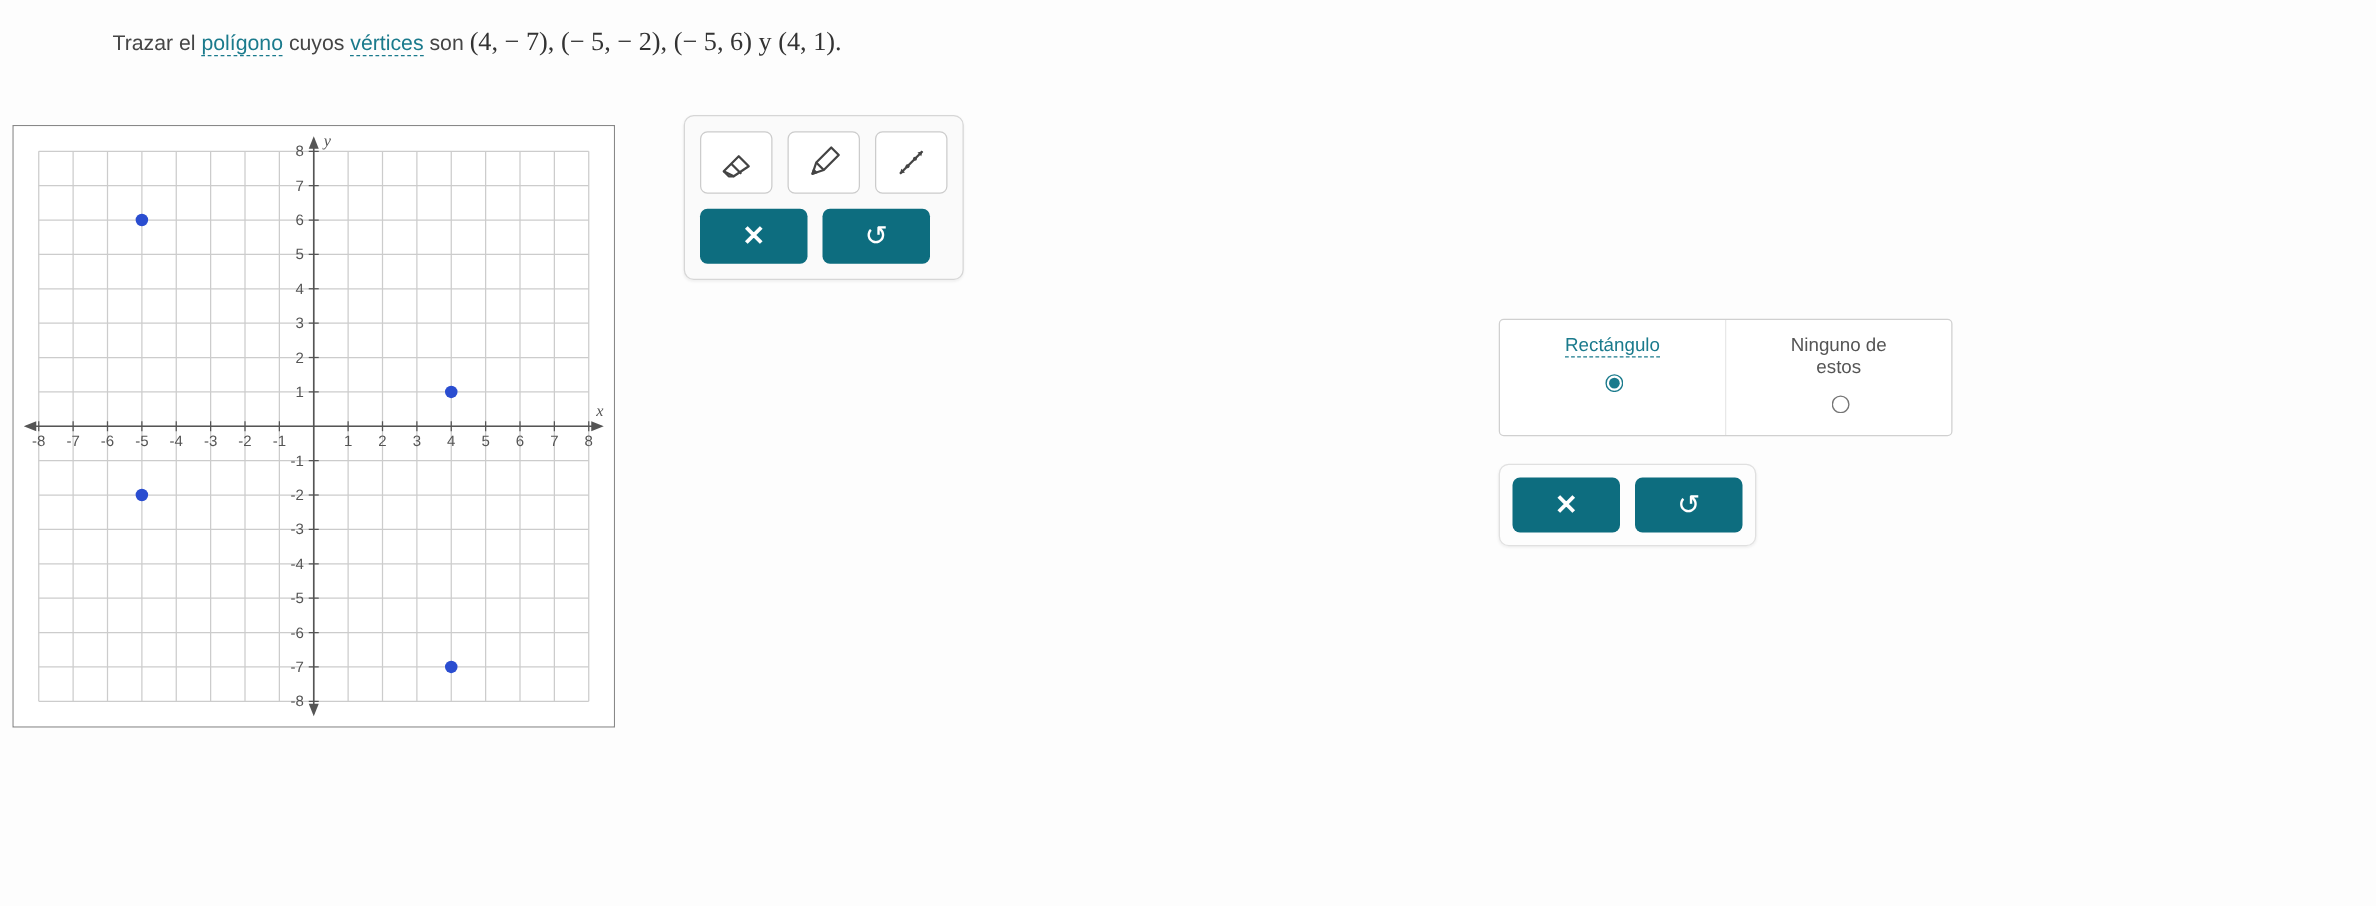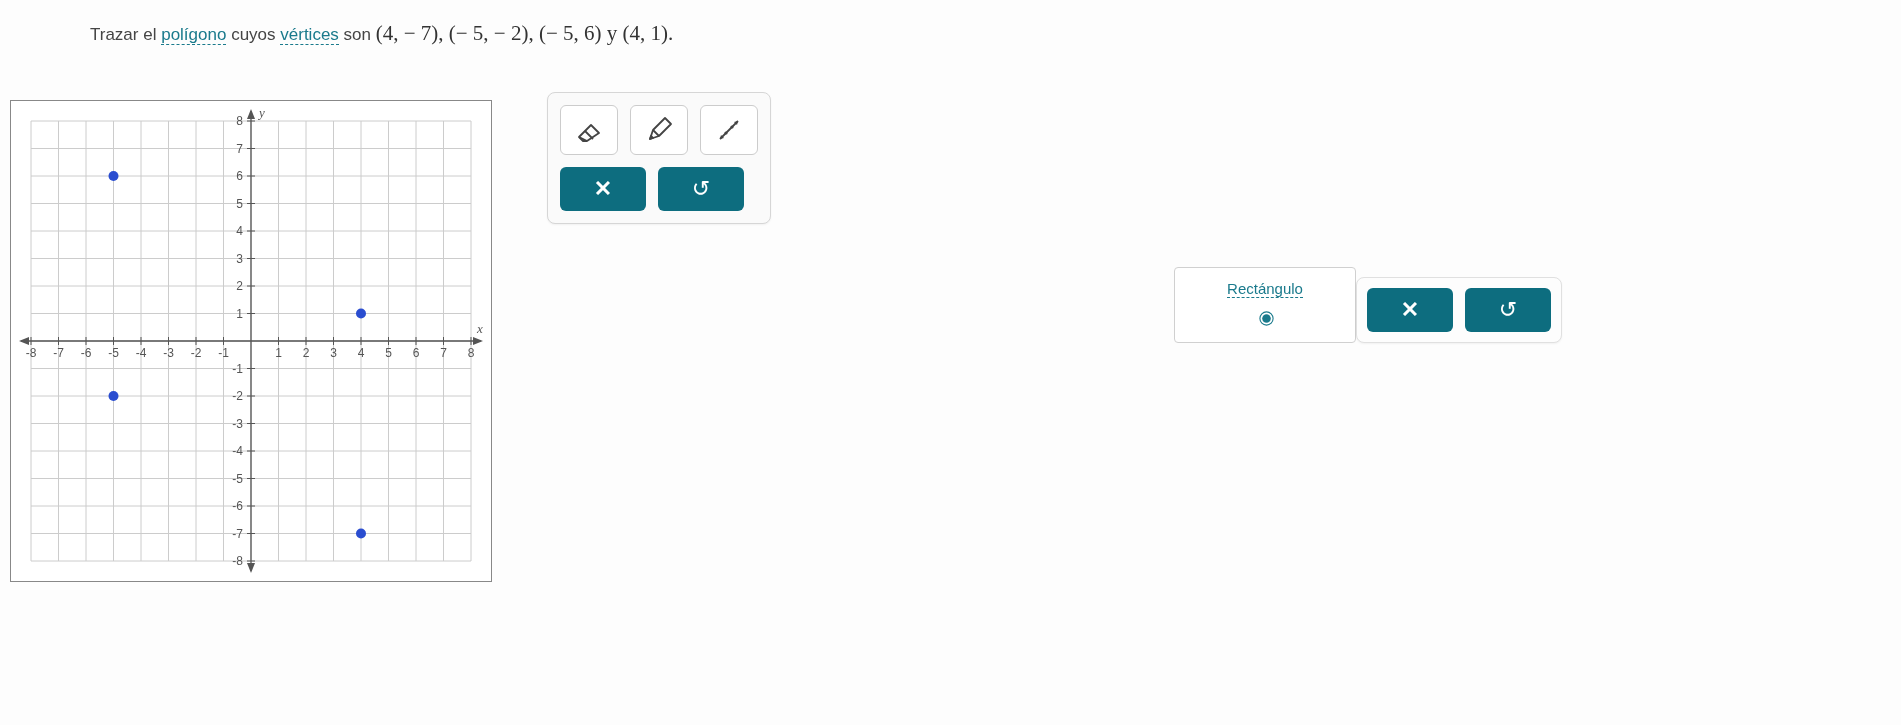--- a/index.html
+++ b/index.html
@@ -84,22 +84,22 @@
   }
   .undo-glyph::before { content: "\21BA"; }
   .x-glyph::before { content: "\2715"; font-weight: bold; }
 
   
   .options-panel {
     position: absolute;
     right: 100px;
     top: 255px;
     display: flex;
-    flex-direction: row;
-    align-items: flex-end;
+    flex-direction: column;
+    align-items: flex-start;
   }
   .options-grid {
     display: flex;
     border: 1px solid #d0d0d0;
     background: #fff;
     border-radius: 4px;
     overflow: hidden;
   }
   .opt-cell {
     width: 160px;
@@ -290,20 +290,21 @@
         <div class="action-btn">
             <span class="undo-glyph"></span>
           </div>
       </div>
     </div>
   </div>
 
   <div class="options-panel">
     <div class="options-grid" id="options-grid">
         <div class="opt-cell"><span class="opt-label"><span class="opt-link">Rectángulo</span></span><input type="radio" name="shape" checked="" style=""></div>
+        <div class="opt-cell"><span class="opt-label">Ninguno de<br>estos</span><input type="radio" name="shape" style=""></div>
       </div>
     <div class="opt-actions">
       <div class="action-btn">
           <span class="x-glyph"></span>
         </div>
       <div class="action-btn">
           <span class="undo-glyph"></span>
         </div>
     </div>
   </div>

